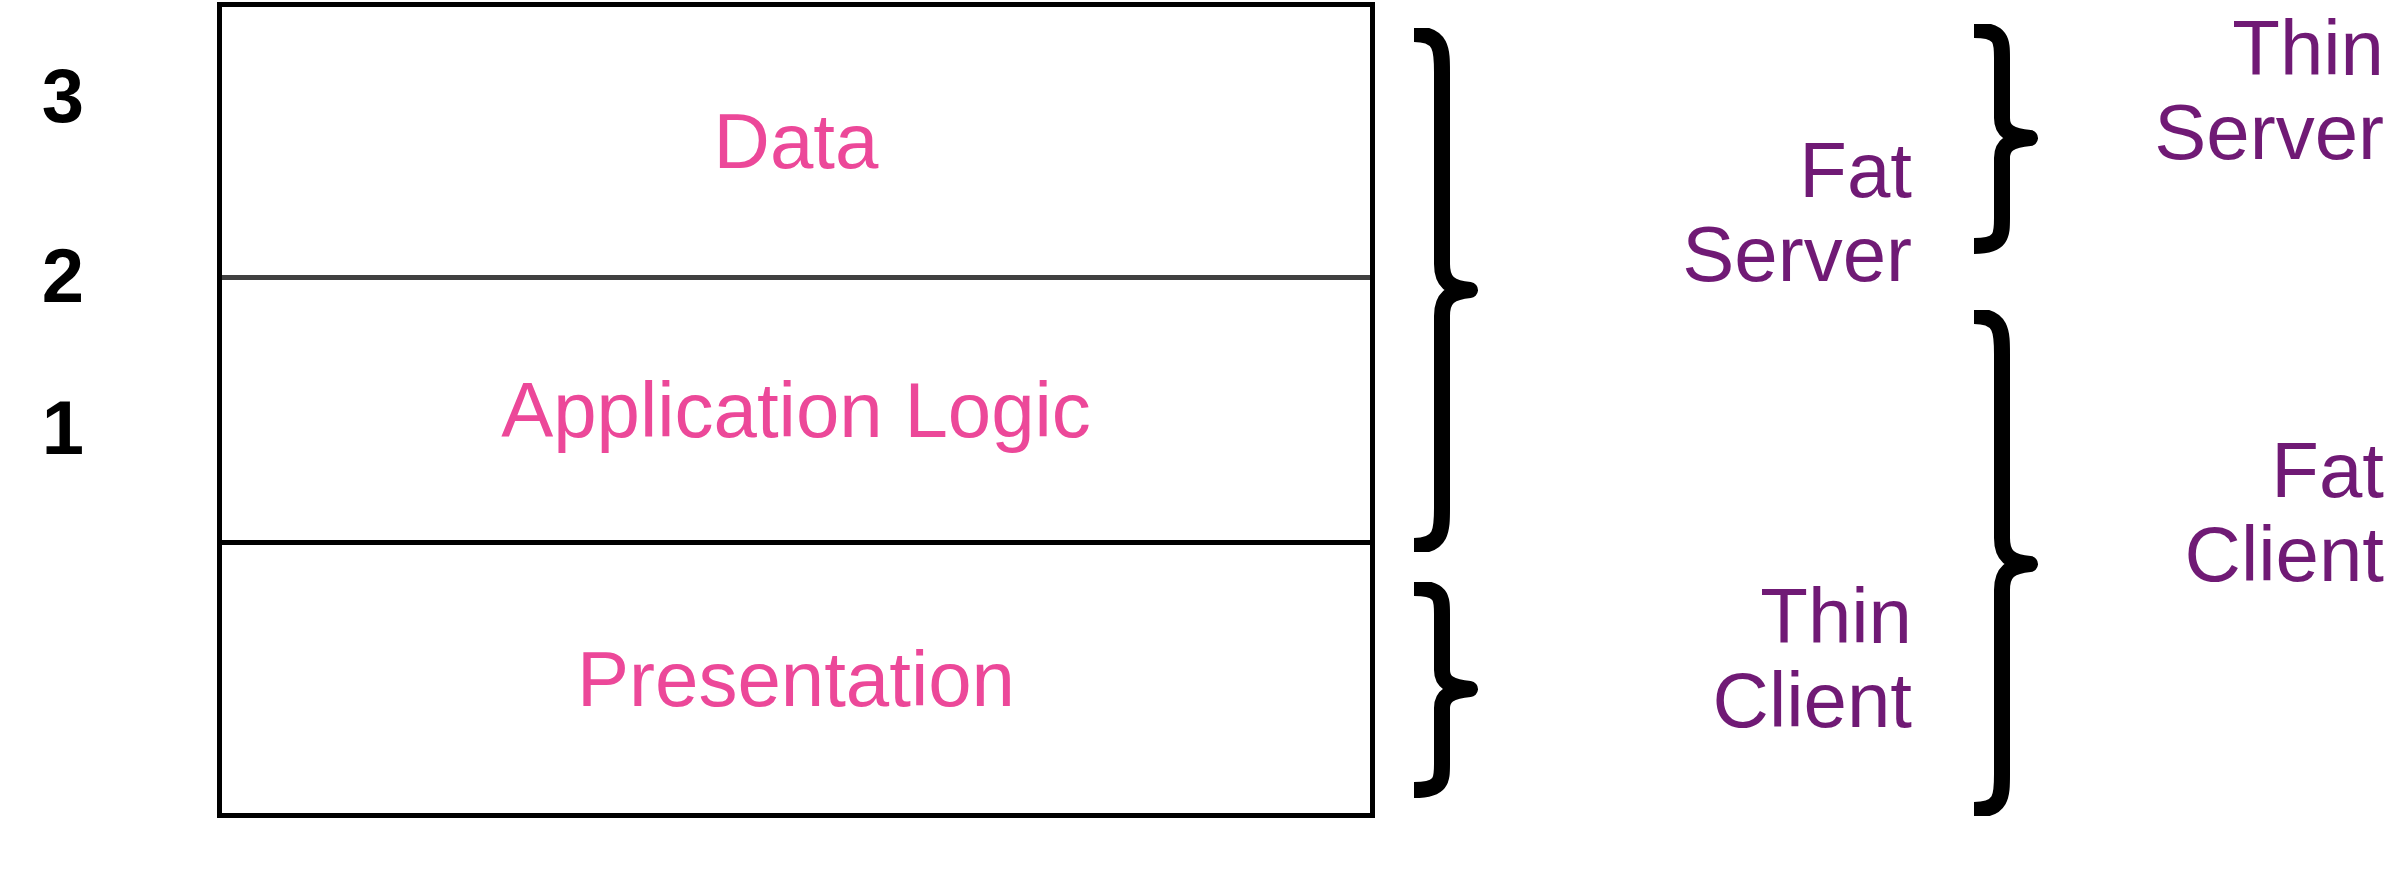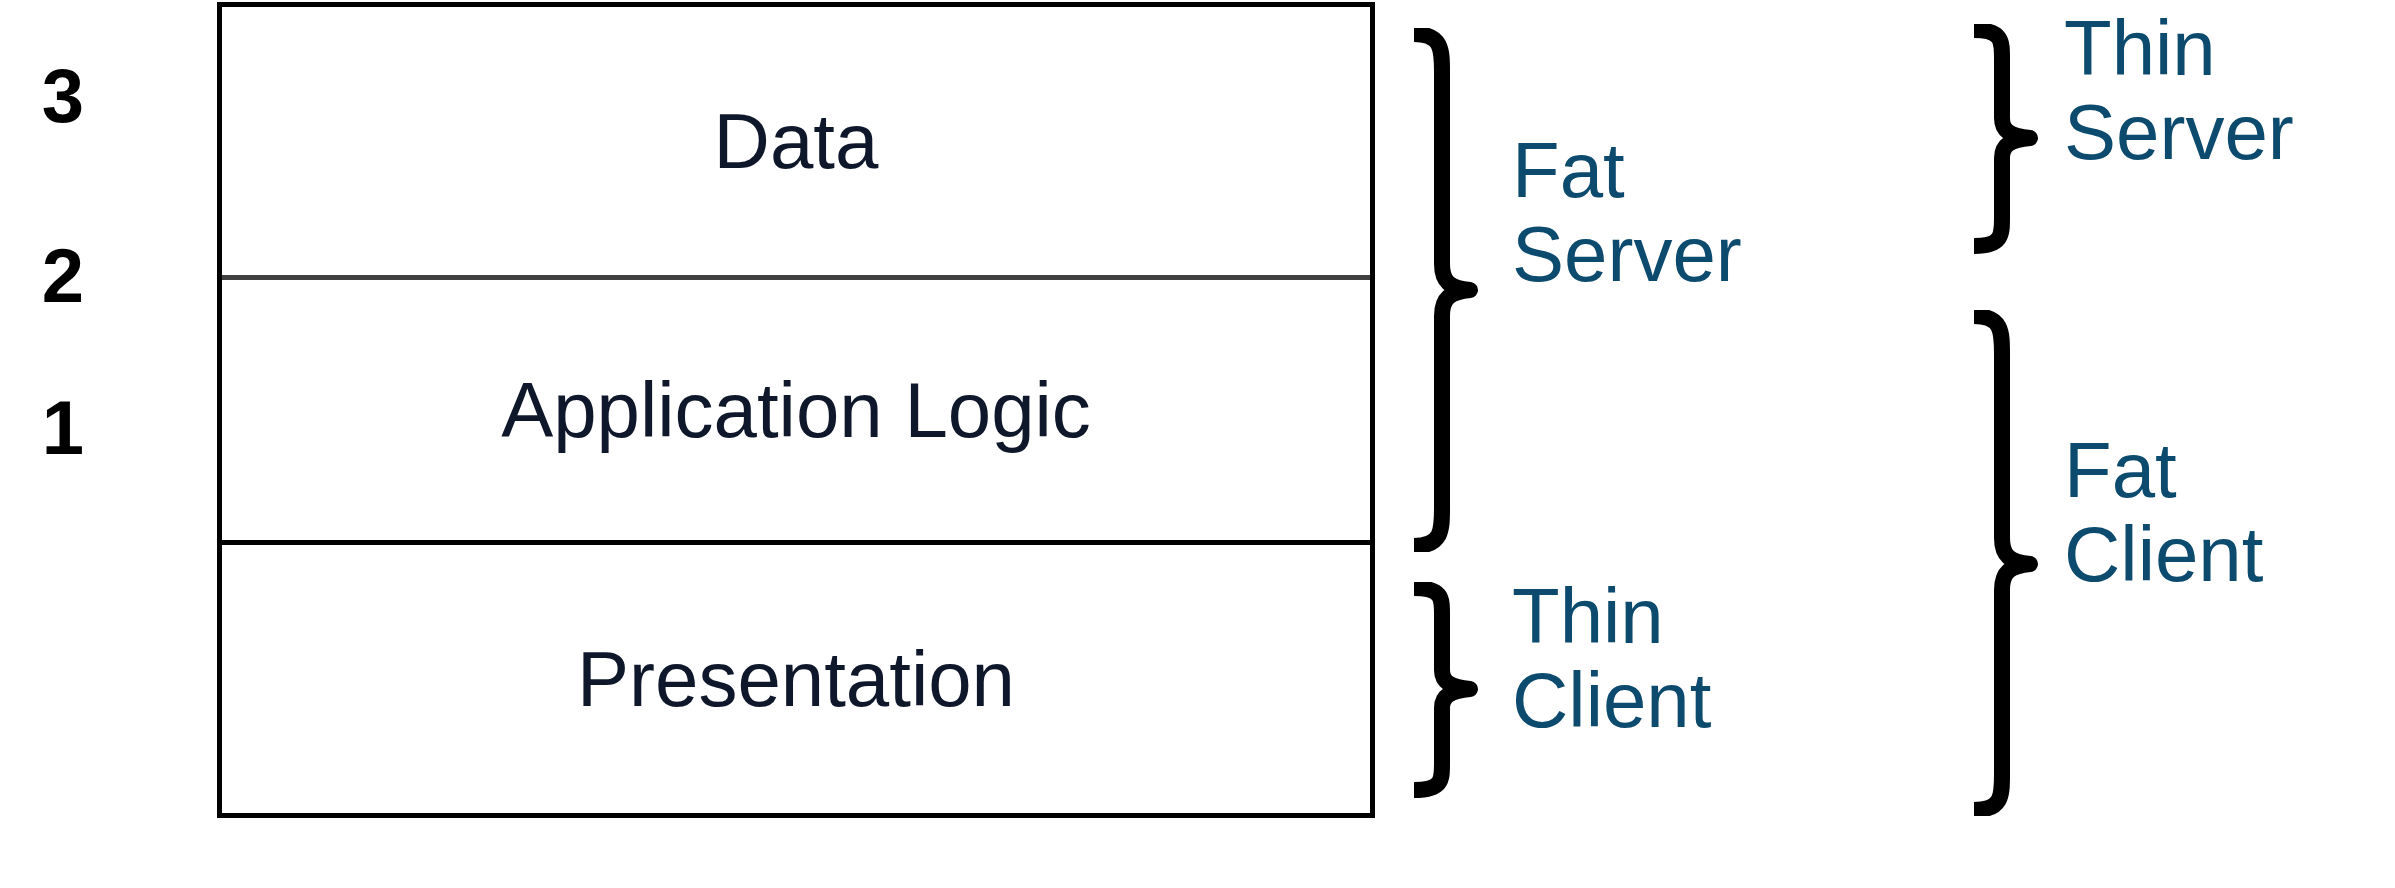--- a/index.html
+++ b/index.html
@@ -52,21 +52,21 @@
     width: 100%;
     display: flex;
     align-items: center;
     justify-content: center;
     background: #ffffff;
   }
   .tier-row .tier-label {
     font-family: "Liberation Sans", sans-serif;
     font-size: 78px;
     line-height: 1;
-    color: #0f172a;
+    color: #ec4899;
     white-space: nowrap;
     text-align: right;
   }
   .tier-row.row-data  { height: 268px; }
   .tier-row.row-logic { height: 270px; border-top: 5px solid #404040; border-bottom: 5px solid #000000; }
   .tier-row.row-pres  { height: 268px; }
 
   
   .brace-group {
     position: absolute;
@@ -76,22 +76,22 @@
     left: 0;
     top: 0;
     color: #000000;
     display: block;
   }
   .brace-text {
     position: absolute;
     font-family: "Liberation Sans", sans-serif;
     font-size: 78px;
     line-height: 1.08;
-    color: #0c4a6e;
-    text-align: left;
+    color: #701a75;
+    text-align: right;
     white-space: pre-line;
   }
 
   
   #grp-fat-server  { left: 1408px; top: 28px;  width: 520px; height: 524px; }
   #grp-thin-client { left: 1408px; top: 582px; width: 520px; height: 218px; }
   
   #grp-thin-server { left: 1968px; top: 24px;  width: 420px; height: 232px; }
   #grp-fat-client  { left: 1968px; top: 310px; width: 420px; height: 506px; }
 

